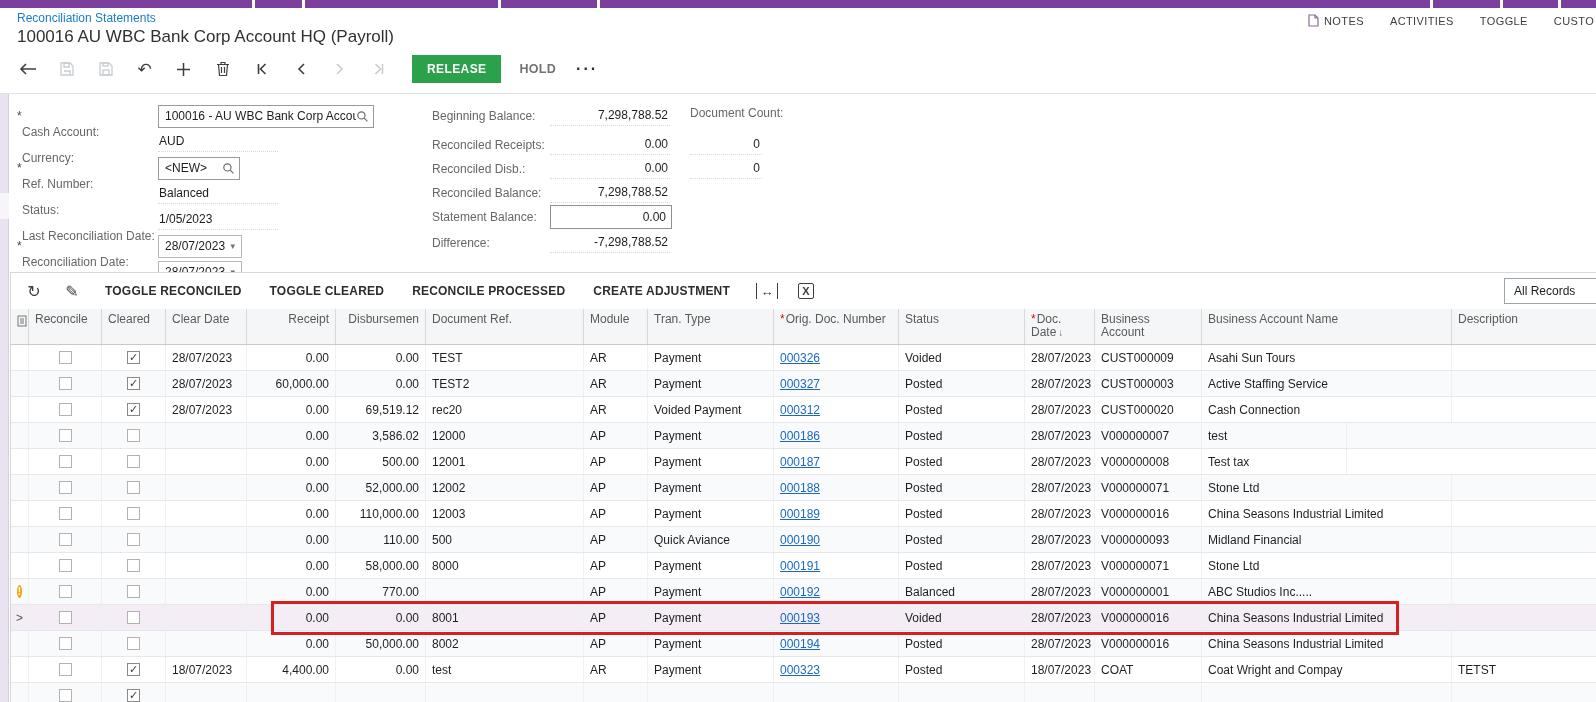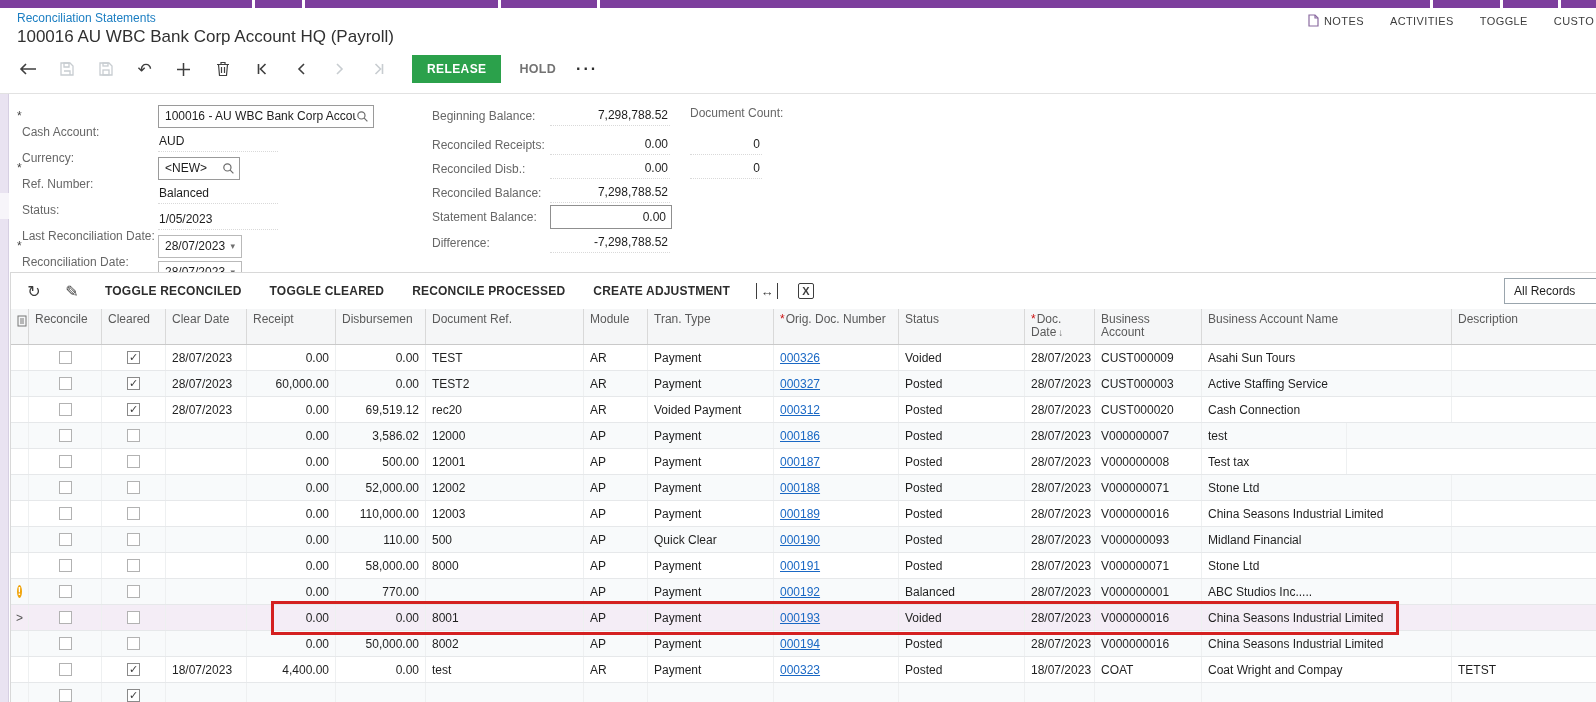--- a/index.html
+++ b/index.html
@@ -59,21 +59,21 @@
   .gtbtn { background:none; border:none; font-family:inherit; font-size:12px; font-weight:bold; letter-spacing:.2px; color:#2d2d2d; padding:0 14px; cursor:pointer; }
   .fit-icon { display:inline-flex; align-items:center; justify-content:center; width:22px; height:16px;
     border-left:1.5px solid #3d3d3d; border-right:1.5px solid #3d3d3d; font-size:13px; color:#3d3d3d; margin-left:12px; cursor:pointer; }
   .excel-icon { display:inline-flex; align-items:center; justify-content:center; width:16px; height:16px;
     border:1.5px solid #3d3d3d; border-radius:2px; font-size:11px; font-weight:bold; color:#3d3d3d; margin-left:20px; cursor:pointer; }
   .filter-box { position:absolute; left:1493px; top:5px; width:120px; height:26px; border:1px solid #9aa5ad; background:#fff;
     display:flex; align-items:center; padding-left:9px; font-size:12px; color:#1d1d1d; cursor:pointer; }
 
   .thead { display:flex; height:36px; background:#f5f6f7; border-bottom:1px solid #c9c9c9; }
   .th { border-right:1px solid #d9d9d9; font-size:12px; color:#5a5a5a; padding:4px 6px; line-height:13px; overflow:hidden; white-space:normal; }
-  .th.r { text-align:left; }
+  .th.r { text-align:right; }
   .th .star { color:#cc1111; margin-right:1px; }
   .th .sort { font-size:10px; color:#777; margin-left:2px; }
   .tbody .tr { display:flex; height:26px; border-bottom:1px solid #e6e8ea; background:#fff; }
   .tbody .tr.alt { background:#f8fafb; }
   .tbody .tr.selected { background:#f4edf6; }
   .td { border-right:1px solid #eef0f1; font-size:12px; color:#1f1f1f; padding:0 6px; display:flex; align-items:center; overflow:hidden; white-space:nowrap; }
   .td.r { justify-content:flex-end; }
   .td.c { justify-content:center; }
   .cb { width:13px; height:13px; border:1px solid #b2b2b2; background:#fff; display:inline-flex; align-items:center; justify-content:center; cursor:pointer; }
   .cb.checked { border-color:#8a8a8a; font-size:11px; color:#3c3c3c; }
@@ -476,21 +476,21 @@
           <span class="cb"></span>
         </div>
         <div class="td c" style="width: 64px; flex: 0 0 auto;">
           <span class="cb"></span>
         </div>
         <div class="td" style="width: 81px; flex: 0 0 auto;"></div>
         <div class="td r" style="width: 89px; flex: 0 0 auto;">0.00</div>
         <div class="td r" style="width: 90px; flex: 0 0 auto;">110.00</div>
         <div class="td" style="width: 158px; flex: 0 0 auto;">500</div>
         <div class="td" style="width: 64px; flex: 0 0 auto;">AP</div>
-        <div class="td" style="width: 126px; flex: 0 0 auto;">Quick Clear</div>
+        <div class="td" style="width: 126px; flex: 0 0 auto;">Quick Aviance</div>
         <div class="td" style="width: 125px; flex: 0 0 auto;">
           <span class="doclink">000190</span>
         </div>
         <div class="td" style="width: 126px; flex: 0 0 auto;">Posted</div>
         <div class="td" style="width: 70px; flex: 0 0 auto;">28/07/2023</div>
         <div class="td" style="width: 107px; flex: 0 0 auto;">V000000093</div>
         <div class="td" style="width: 250px; flex: 0 0 auto;">Midland Financial</div>
         <div class="td" style="width: 145px; flex: 0 0 auto;"></div>
       </div>
       <div class="tr">

